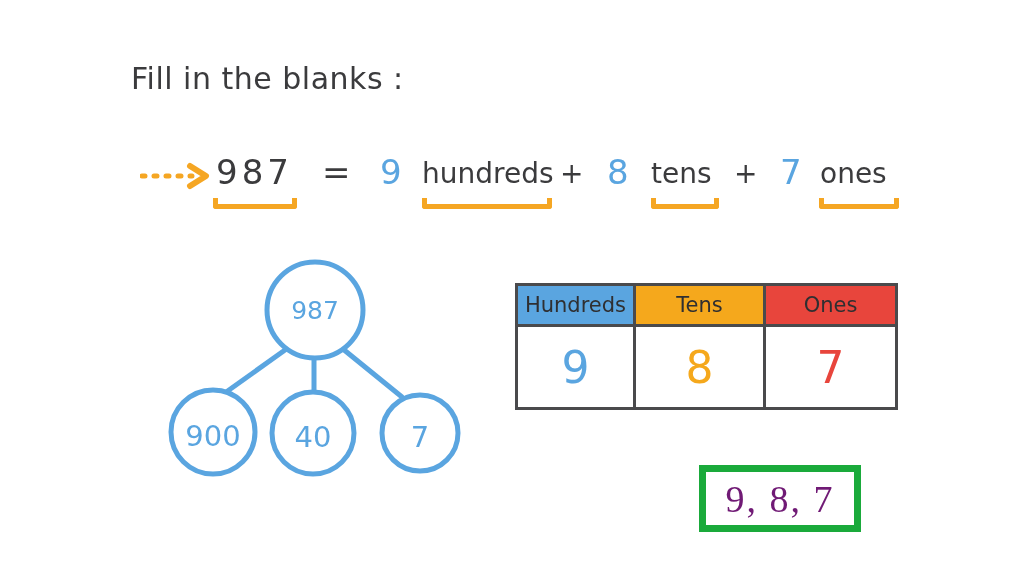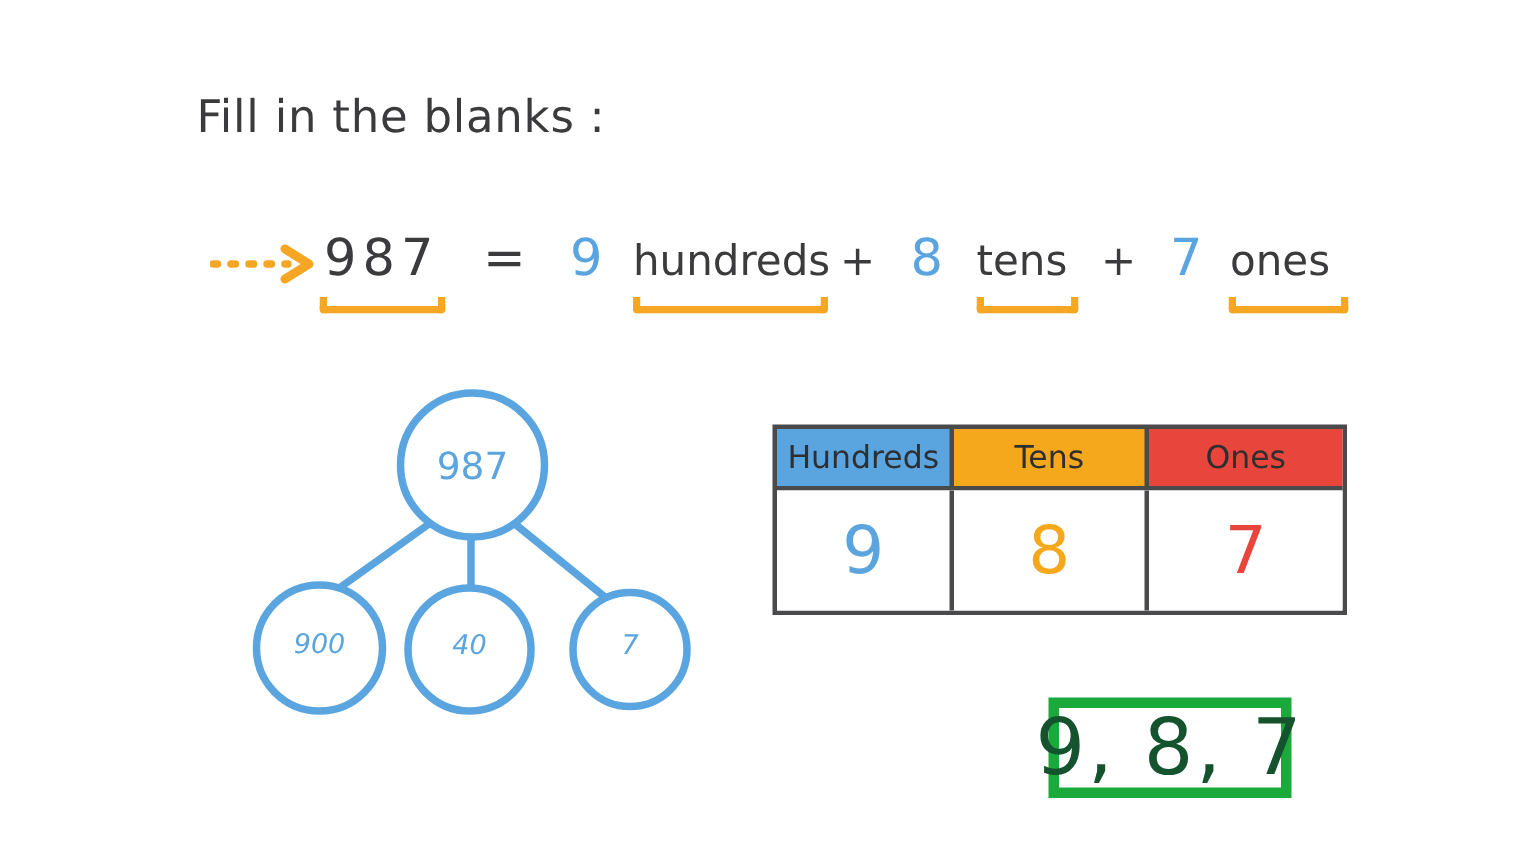--- a/index.html
+++ b/index.html
@@ -89,21 +89,21 @@
     height: 235px;
   }
   .bond-label {
     position: absolute;
     color: #5aa5e0;
     font-size: 25px;
     text-align: center;
     white-space: nowrap;
     font-weight: 500;
   }
-  .bond-label.small { font-size: 18px; font-style: italic; }
+  .bond-label.small { font-size: 29px; }
 
   
   #pv-table {
     position: absolute;
     left: 515px;
     top: 283px;
     width: 383px;
     height: 127px;
     border: 3px solid #4a4a4c;
     box-sizing: border-box;
@@ -154,24 +154,25 @@
     width: 162px;
     height: 67px;
     border: 7px solid #1aaa3b;
     box-sizing: border-box;
     background: #ffffff;
     display: flex;
     align-items: center;
     justify-content: center;
   }
   #answer-text {
-    color: #14532d;
-    font-size: 52px;
+    color: #701a75;
+    font-size: 38px;
     letter-spacing: 2px;
     white-space: nowrap;
+    font-family: Liberation Serif, serif;
   }
 </style>
 </head>
 <body>
 
 <div id="canvas">
 
   <div id="heading">Fill in the blanks :</div>
 
   <div id="arrow-wrap">

